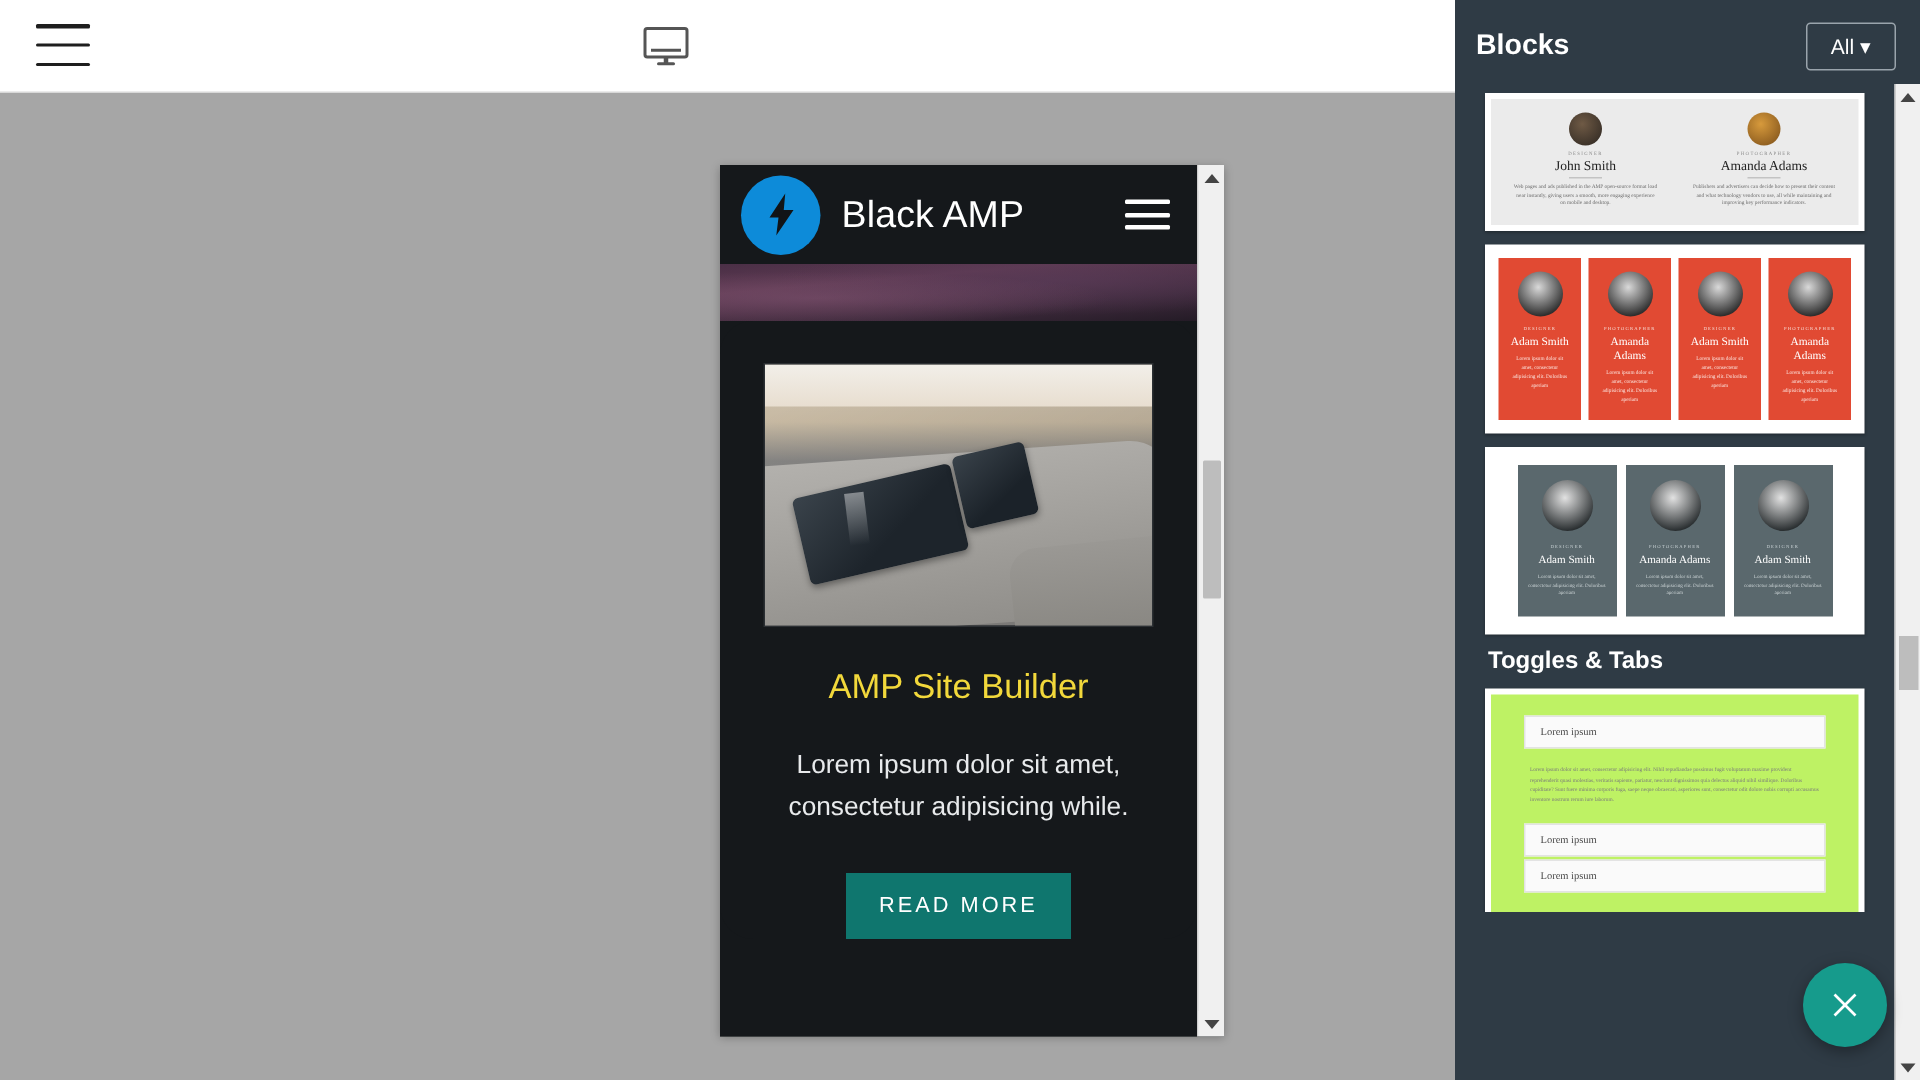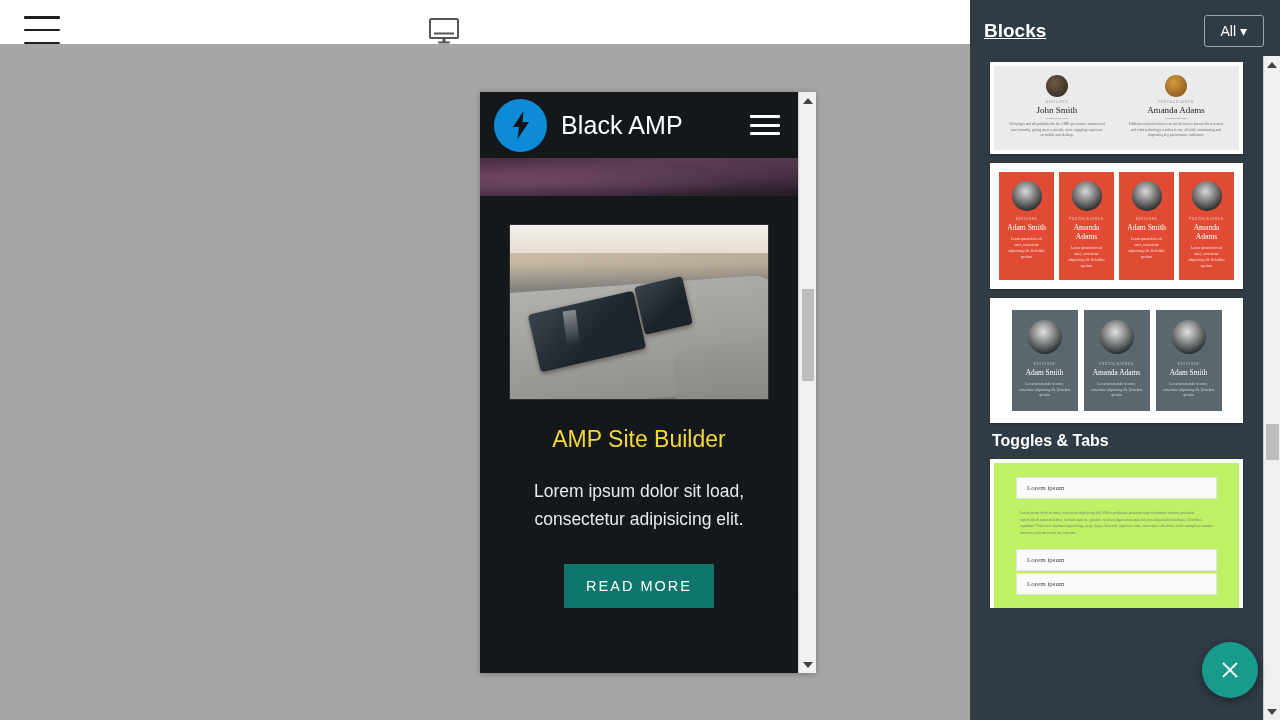--- a/index.html
+++ b/index.html
@@ -29,21 +29,21 @@
     position: absolute; left: 50%; top: 50%;
     transform: translate(-50%, -50%);
     margin-left: -41px;
     width: 46px; height: 40px;
     display: flex; align-items: center; justify-content: center;
     cursor: pointer;
   }
 
   
   .workspace {
-    position: absolute; top: 44px; left: 0;
+    position: absolute; top: 62px; left: 0;
     width: 970px; height: 658px;
     background: #a6a6a6;
   }
 
   
   .device {
     position: absolute;
     left: 480px; top: 48px;
     width: 336px; height: 581px;
     background: #111417;
@@ -175,21 +175,21 @@
   
   .panel {
     position: absolute; top: 0; right: 0;
     width: 310px; height: 720px;
     background: #2f3b45;
   }
   .panel-head {
     height: 62px; display: flex; align-items: center; justify-content: space-between;
     padding: 0 16px 0 14px;
   }
-  .panel-title { color: #fff; font-size: 19px; font-weight: 700; text-decoration: underline; }
+  .panel-title { color: #fff; font-size: 19px; font-weight: 700; }
   .all-btn {
     color: #fff; background: transparent;
     border: 1px solid #9aa4ac; border-radius: 3px;
     font-size: 14px; padding: 7px 16px; cursor: pointer;
     font-family: "Liberation Sans", sans-serif;
   }
   .panel-scroll-area {
     position: absolute; top: 62px; left: 0;
     width: 293px; height: 546px;
     overflow: hidden; padding: 0 20px;
@@ -319,21 +319,21 @@
 
       <div class="amp-body">
         <div class="hero-photo">
           <div class="floorline"></div>
           <div class="sofa"></div>
           <div class="sofa2"></div>
           <div class="tablet"></div>
           <div class="phone"></div>
         </div>
         <div class="amp-h1">AMP Site Builder</div>
-        <div class="amp-p">Lorem ipsum dolor sit load, consectetur adipisicing elit.</div>
+        <div class="amp-p">Lorem ipsum dolor sit amet, consectetur adipisicing while.</div>
         <button class="amp-btn">READ MORE</button>
       </div>
 
     </div>
 
     <div class="dev-scroll">
       <div class="arr">
           <div class="tri-up"></div>
         </div>
       <div class="thumb"></div>

